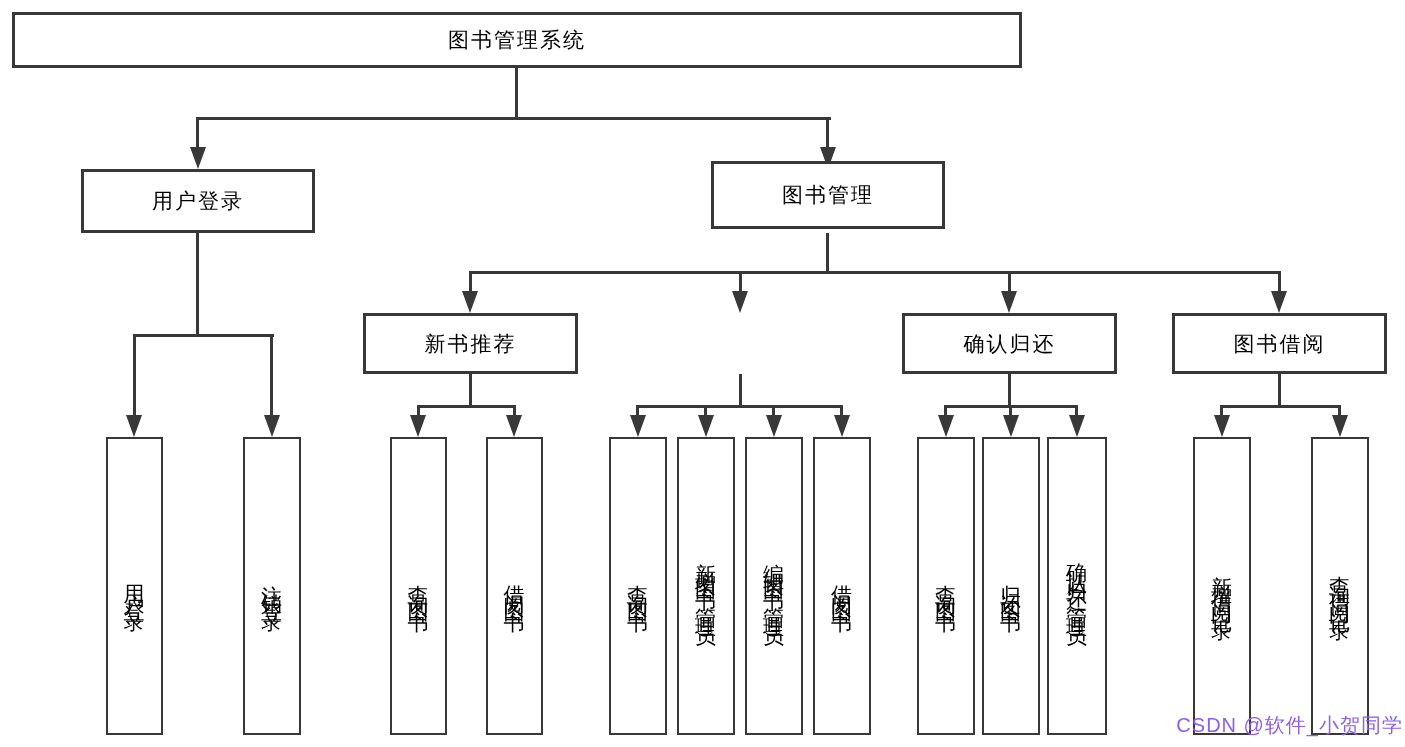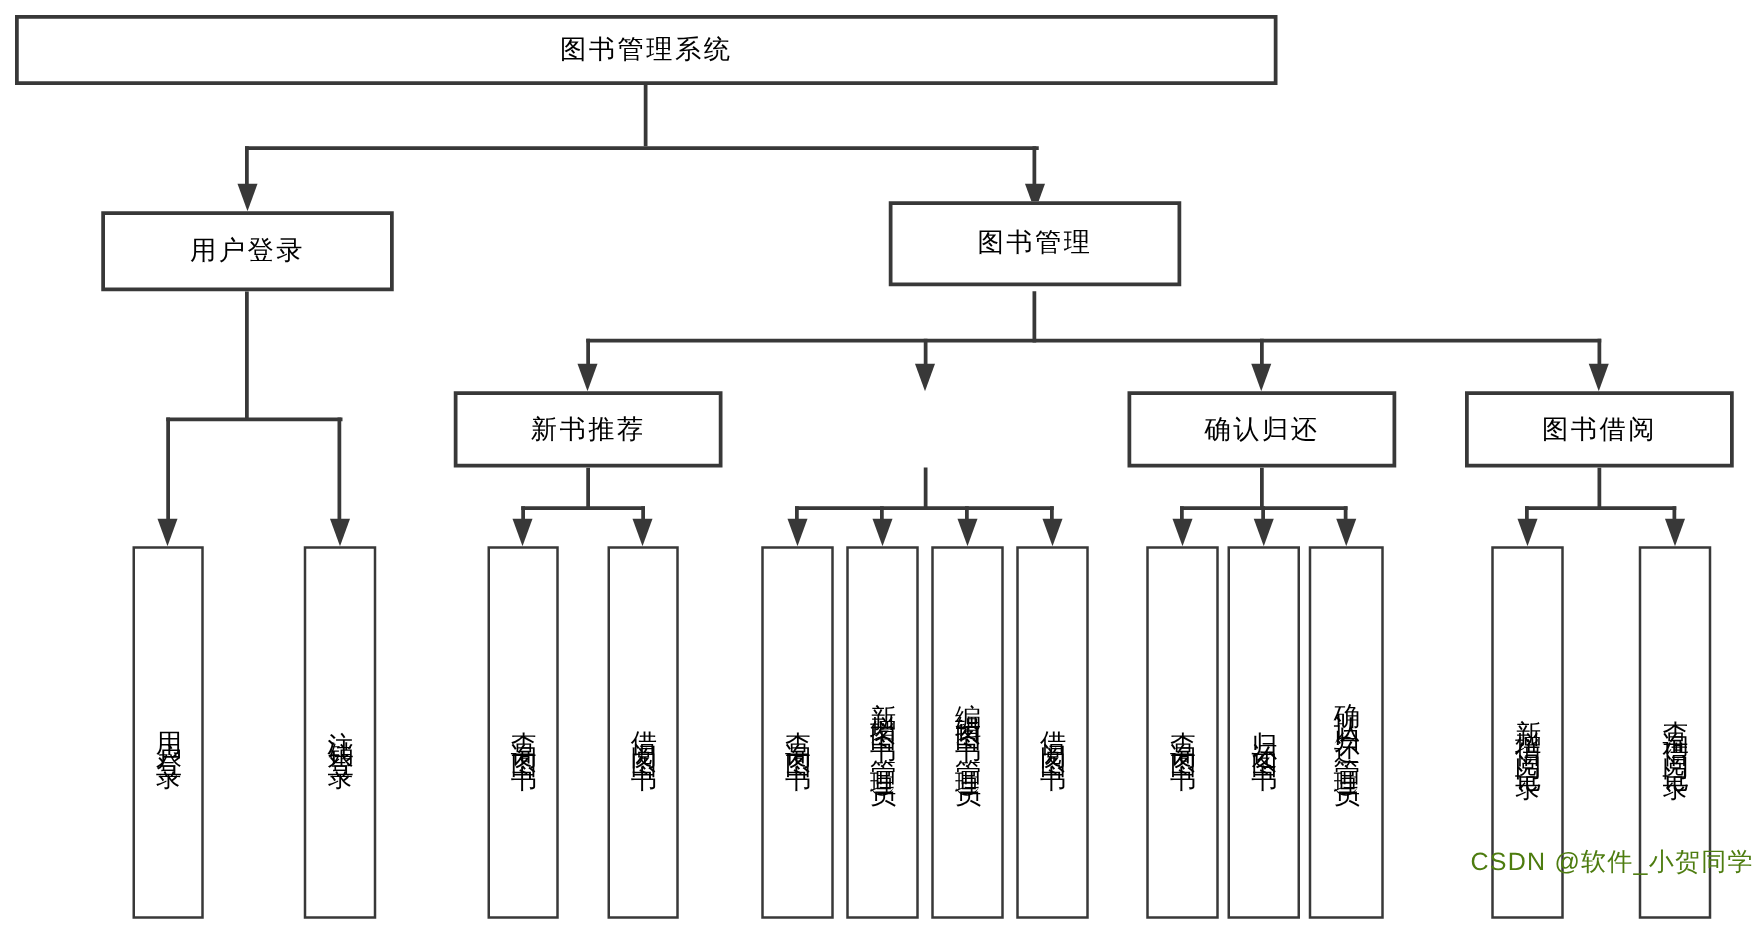--- a/index.html
+++ b/index.html
@@ -20,22 +20,22 @@
     letter-spacing:9px; font-size:21px; line-height:1;
     border-width:2.5px;
   }
   .line { position:absolute; background:#383838; }
   .arrow {
     position:absolute; width:0; height:0;
     border-left:8px solid transparent; border-right:8px solid transparent;
     border-top:22px solid #383838;
   }
   .watermark {
-    position:absolute; top:676px; right:2px;
-    font-size:20px; color:#4d7c0f; letter-spacing:1px; white-space:nowrap;
+    position:absolute; top:712px; right:2px;
+    font-size:20px; color:#8b5cf6; letter-spacing:1px; white-space:nowrap;
   }
 </style>
 </head>
 <body>
 
 <div id="canvas">
 
   <div class="line" style="left:515px;top:68px;width:3px;height:49px"></div>
 
   <div class="line" style="left:196px;top:117px;width:635px;height:3px"></div>

